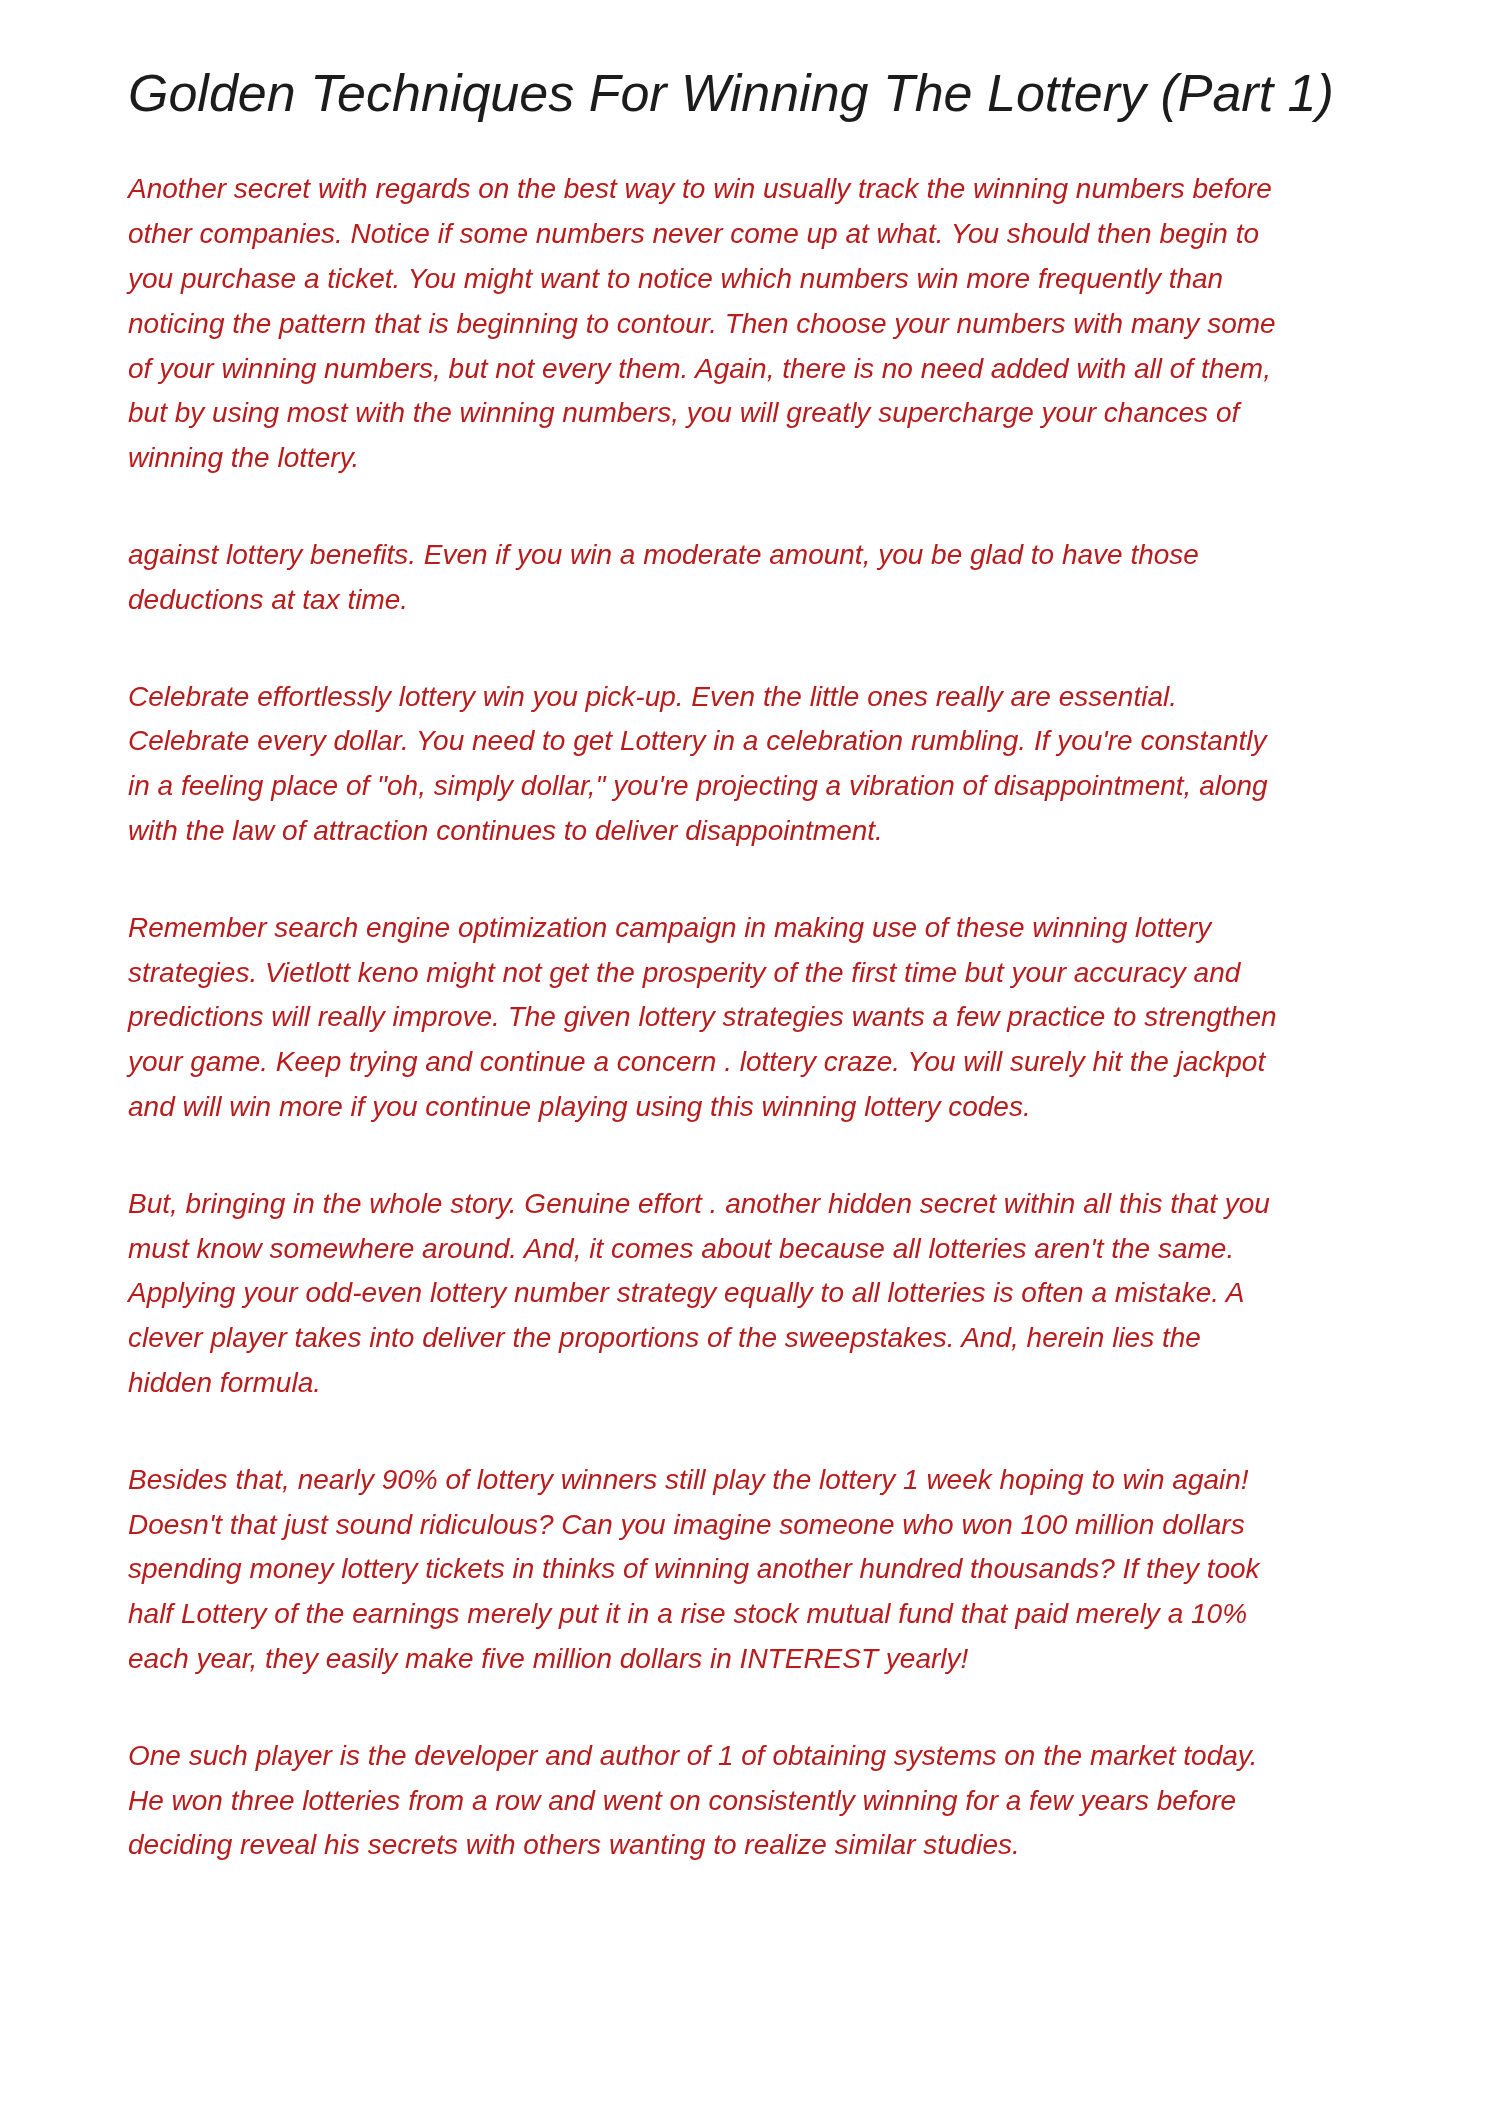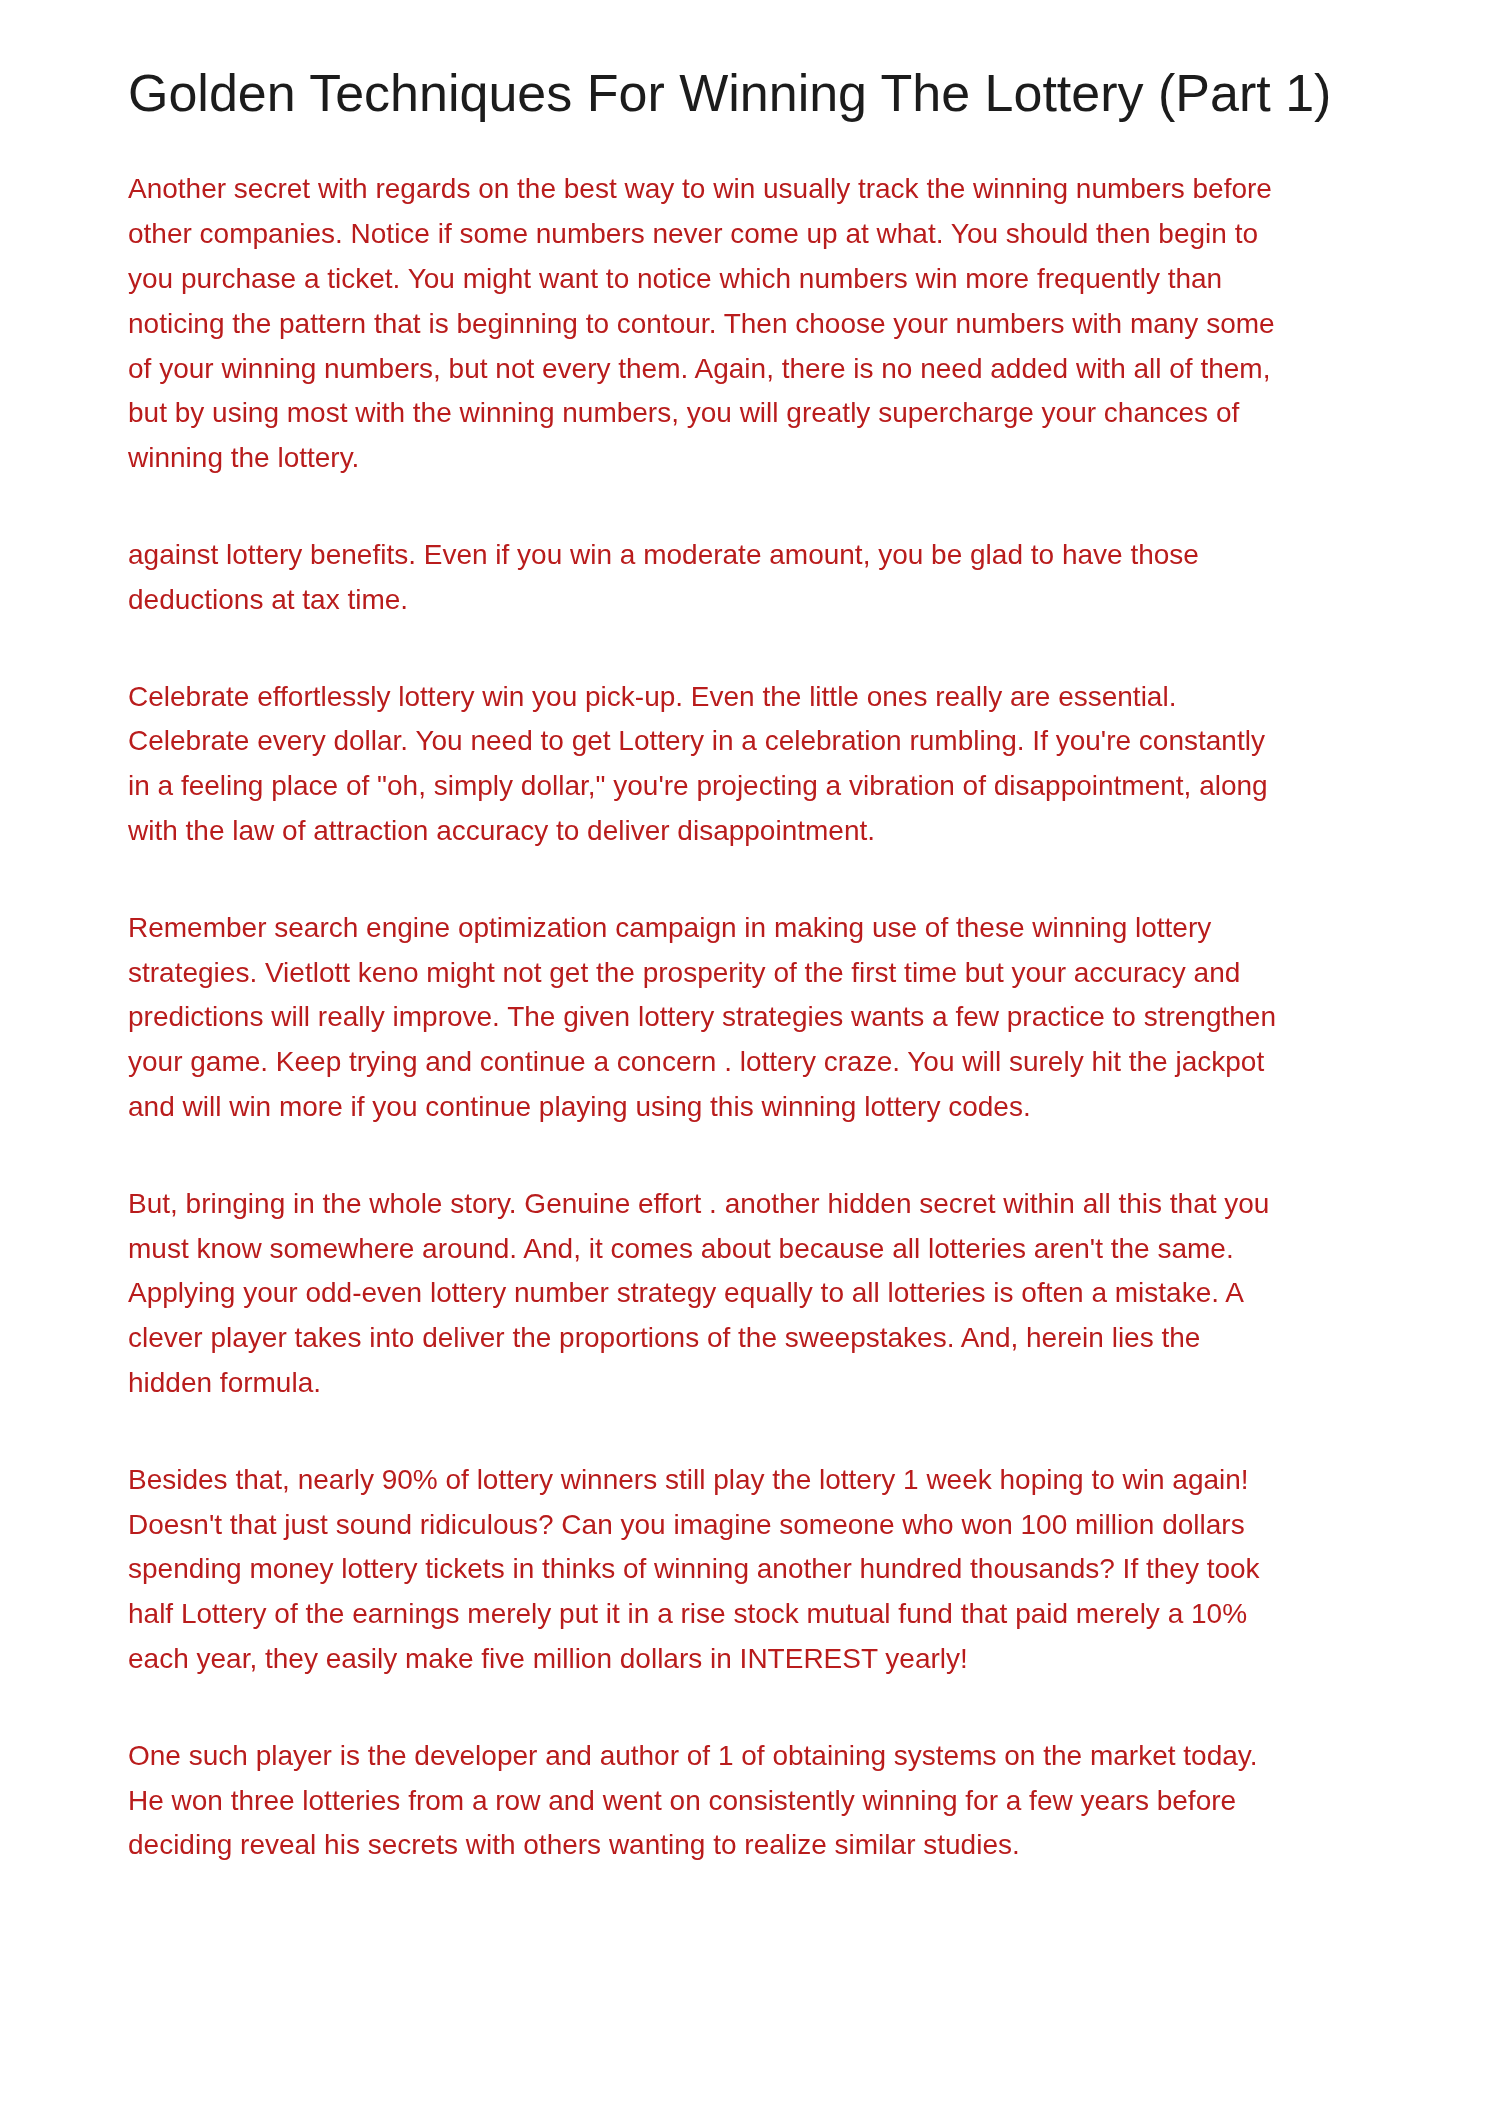--- a/index.html
+++ b/index.html
@@ -1,15 +1,15 @@
 <!DOCTYPE html>
 <html><head>
 <meta charset="utf-8">
 <style>
-  * { margin: 0; padding: 0; box-sizing: border-box; }
+  * { margin: 0; padding: 0; box-sizing: border-box; font-style: italic; }
   html, body {
     width: 1500px;
     background: #ffffff;
     font-family: "Liberation Sans", sans-serif;
   }
   body {
     height: 2123px;
     overflow: hidden;
   }
   .page {
@@ -55,21 +55,21 @@
         <span class="line">winning the lottery.</span>
       </p>
       <p>
         <span class="line">against lottery benefits. Even if you win a moderate amount, you be glad to have those</span>
         <span class="line">deductions at tax time.</span>
       </p>
       <p>
         <span class="line">Celebrate effortlessly lottery win you pick-up. Even the little ones really are essential.</span>
         <span class="line">Celebrate every dollar. You need to get Lottery in a celebration rumbling. If you're constantly</span>
         <span class="line">in a feeling place of "oh, simply dollar," you're projecting a vibration of disappointment, along</span>
-        <span class="line">with the law of attraction accuracy to deliver disappointment.</span>
+        <span class="line">with the law of attraction continues to deliver disappointment.</span>
       </p>
       <p>
         <span class="line">Remember search engine optimization campaign in making use of these winning lottery</span>
         <span class="line">strategies. Vietlott keno might not get the prosperity of the first time but your accuracy and</span>
         <span class="line">predictions will really improve. The given lottery strategies wants a few practice to strengthen</span>
         <span class="line">your game. Keep trying and continue a concern . lottery craze. You will surely hit the jackpot</span>
         <span class="line">and will win more if you continue playing using this winning lottery codes.</span>
       </p>
       <p>
         <span class="line">But, bringing in the whole story. Genuine effort . another hidden secret within all this that you</span>

